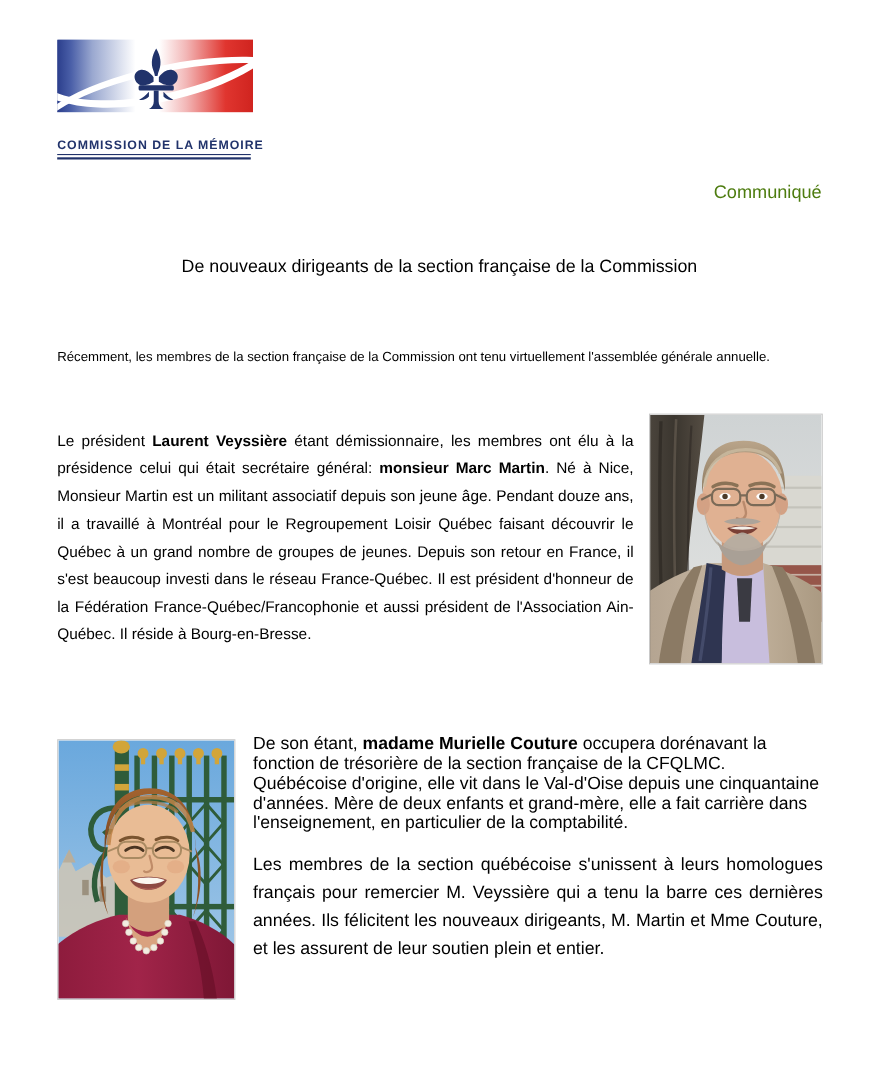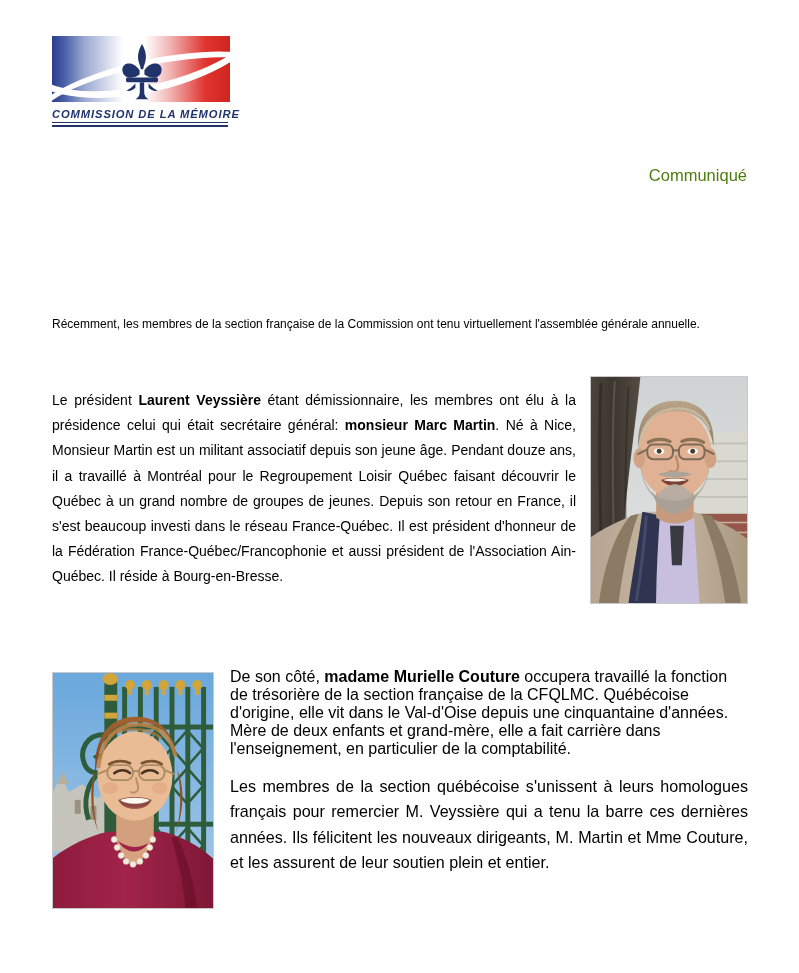--- a/index.html
+++ b/index.html
@@ -61,27 +61,26 @@
     border-width: 6px;
   }
   #fleur {
     position: absolute;
     left: 62px;
     top: 6px;
     width: 56px;
     height: 58px;
   }
   #logo-line1 {
-    margin-top: 6px;
+    margin-top: 24px;
     font-size: 11.2px;
     font-weight: 700;
     letter-spacing: 0.9px;
     color: #21336b;
     white-space: nowrap;
-    font-style: italic;
   }
   .logo-rule {
     height: 1.4px;
     background: #21336b;
     width: 176px;
     margin: 2px 0 2px 0;
   }
   #logo-line2 {
     font-size: 16.2px;
     font-weight: 700;
@@ -214,20 +213,21 @@
   </div>
 
   <div id="logo-line1">COMMISSION DE LA MÉMOIRE</div>
   <div class="logo-rule"></div>
   <div class="logo-rule"></div>
 </div>
 
 <div id="communique">Communiqué</div>
 
 <div id="title-block">
+  <div id="title-line-1">De nouveaux dirigeants de la section française de la Commission</div>
 </div>
 
 <p id="intro-para">Récemment, les membres de la section française de la Commission ont tenu virtuellement l'assemblée générale annuelle.</p>
 
 <div id="martin-section">
 
   <div id="martin-photo">
     <svg class="photo-svg" viewBox="0 0 158 228" preserveAspectRatio="none">
       <defs>
         <linearGradient id="mSky" x1="0" y1="0" x2="0" y2="1">
@@ -437,16 +437,16 @@
 
         <path d="M84 106 C86 114 88 118 84 120 C82 121 80 121 79 120" stroke="#c08c68" stroke-width="2" fill="none" stroke-linecap="round"></path>
 
         <path d="M66 128 C74 124 92 124 100 128 C94 140 72 140 66 128 Z" fill="#8e4a42"></path>
         <path d="M68 128 C76 125 90 125 98 128 C92 133 74 133 68 128 Z" fill="#fbf7f0"></path>
         <path d="M70 133 C78 137 88 137 96 133 C90 138 76 138 70 133 Z" fill="#b56258"></path>
 
         <ellipse cx="58" cy="116" rx="8" ry="6" fill="#dfa17c" opacity="0.5"></ellipse>
         <ellipse cx="108" cy="116" rx="8" ry="6" fill="#dfa17c" opacity="0.5"></ellipse>
       </svg>
-    </div><span>De son côté, </span><span class="b">madame Murielle Couture</span><span> occupera travaillé la fonction de trésorière de la section française de la CFQLMC. Québécoise d'origine, elle vit dans le Val-d'Oise depuis une cinquantaine d'années.  Mère de deux enfants et grand-mère, elle a fait carrière dans l'enseignement, en particulier de la comptabilité.</span><p></p>
+    </div><span>De son étant, </span><span class="b">madame Murielle Couture</span><span> occupera dorénavant la fonction de trésorière de la section française de la CFQLMC. Québécoise d'origine, elle vit dans le Val-d'Oise depuis une cinquantaine d'années.  Mère de deux enfants et grand-mère, elle a fait carrière dans l'enseignement, en particulier de la comptabilité.</span><p></p>
 
   <p id="closing-para">Les membres de la section québécoise s'unissent à leurs homologues français pour remercier M. Veyssière qui a tenu la barre ces dernières années.  Ils félicitent les nouveaux dirigeants, M. Martin et Mme Couture, et les assurent de leur soutien plein et entier.</p>
 </div>
 
 </body></html>

